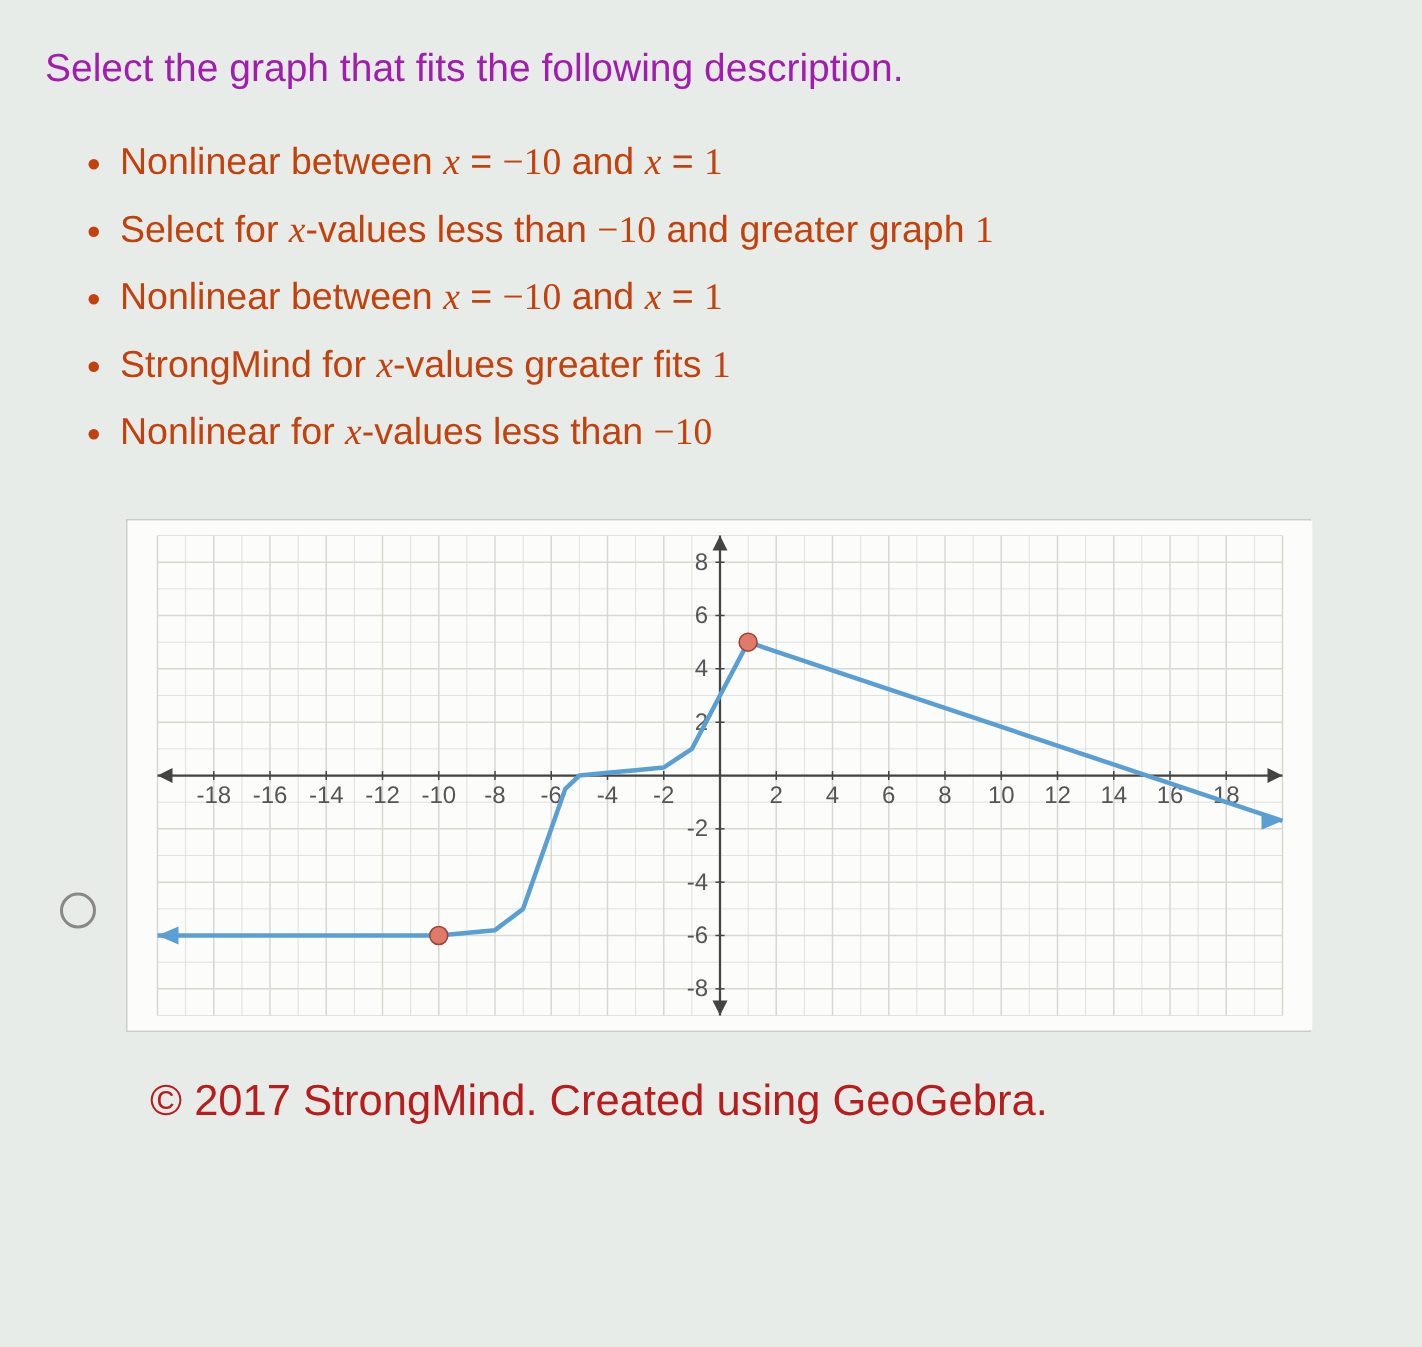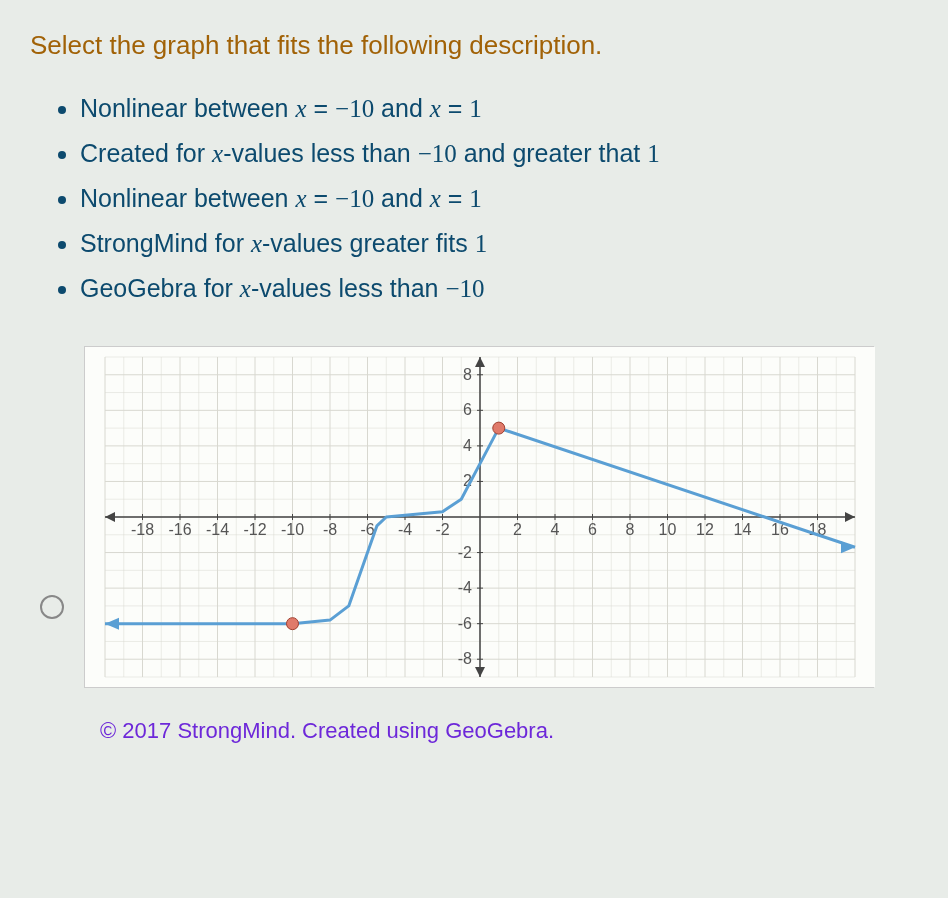--- a/index.html
+++ b/index.html
@@ -6,31 +6,31 @@
   body {
     font-family: Arial, Helvetica, sans-serif;
     background: #e8ece8;
     width: 948px;
     height: 898px;
     padding: 20px 30px;
     color: #4a4a4a;
   }
   .question-prompt {
     font-size: 26px;
-    color: #a16207;
+    color: #a21caf;
     margin-bottom: 30px;
     margin-top: 10px;
   }
   .bullets {
     margin-left: 50px;
     margin-bottom: 40px;
   }
   .bullets li {
     font-size: 25px;
-    color: #0c4a6e;
+    color: #c2410c;
     margin-bottom: 10px;
     line-height: 1.4;
   }
   .math-it { font-style: italic; font-family: 'Times New Roman', serif; }
   .math-num { font-family: 'Times New Roman', serif; }
   .answer-row {
     display: flex;
     align-items: center;
     gap: 20px;
     margin-top: 20px;
@@ -44,48 +44,48 @@
     margin-top: 180px;
     margin-left: 10px;
   }
   .chart-wrap {
     width: 790px;
     background: #f3f6f3;
     border: 1px solid #ccc;
     padding: 0;
   }
   .copyright {
-    font-size: 22px;
-    color: #6d28d9;
+    font-size: 29px;
+    color: #b91c1c;
     margin-top: 30px;
     margin-left: 70px;
   }
   svg { display: block; }
   .axis-label { font-family: Arial, sans-serif; font-size: 16px; fill: #555; }
 </style>
 </head>
 <body>
 
 <div class="question-prompt">Select the graph that fits the following description.</div>
 
 <ul class="bullets">
   <li>
     <span>Nonlinear between </span><span class="math-it">x</span> = <span class="math-num">−10</span><span> and </span><span class="math-it">x</span> = <span class="math-num">1</span>
   </li>
   <li>
-    <span>Created for </span><span class="math-it">x</span><span>-values less than </span><span class="math-num">−10</span><span> and greater that </span><span class="math-num">1</span>
+    <span>Select for </span><span class="math-it">x</span><span>-values less than </span><span class="math-num">−10</span><span> and greater graph </span><span class="math-num">1</span>
   </li>
   <li>
     <span>Nonlinear between </span><span class="math-it">x</span> = <span class="math-num">−10</span><span> and </span><span class="math-it">x</span> = <span class="math-num">1</span>
   </li>
   <li>
     <span>StrongMind for </span><span class="math-it">x</span><span>-values greater fits </span><span class="math-num">1</span>
   </li>
   <li>
-    <span>GeoGebra for </span><span class="math-it">x</span><span>-values less than </span><span class="math-num">−10</span>
+    <span>Nonlinear for </span><span class="math-it">x</span><span>-values less than </span><span class="math-num">−10</span>
   </li>
 </ul>
 
 <div class="answer-row">
   <div class="radio"></div>
   <div class="chart-wrap">
     <svg id="chart" width="790" height="340">
         <rect x="0" y="0" width="790" height="340" fill="#fcfdfa"></rect>
         <line x1="20" y1="10" x2="20" y2="330" stroke="#d8d8d0" stroke-width="1"></line>
         <line x1="38.75" y1="10" x2="38.75" y2="330" stroke="#d8d8d0" stroke-width="0.5"></line>

